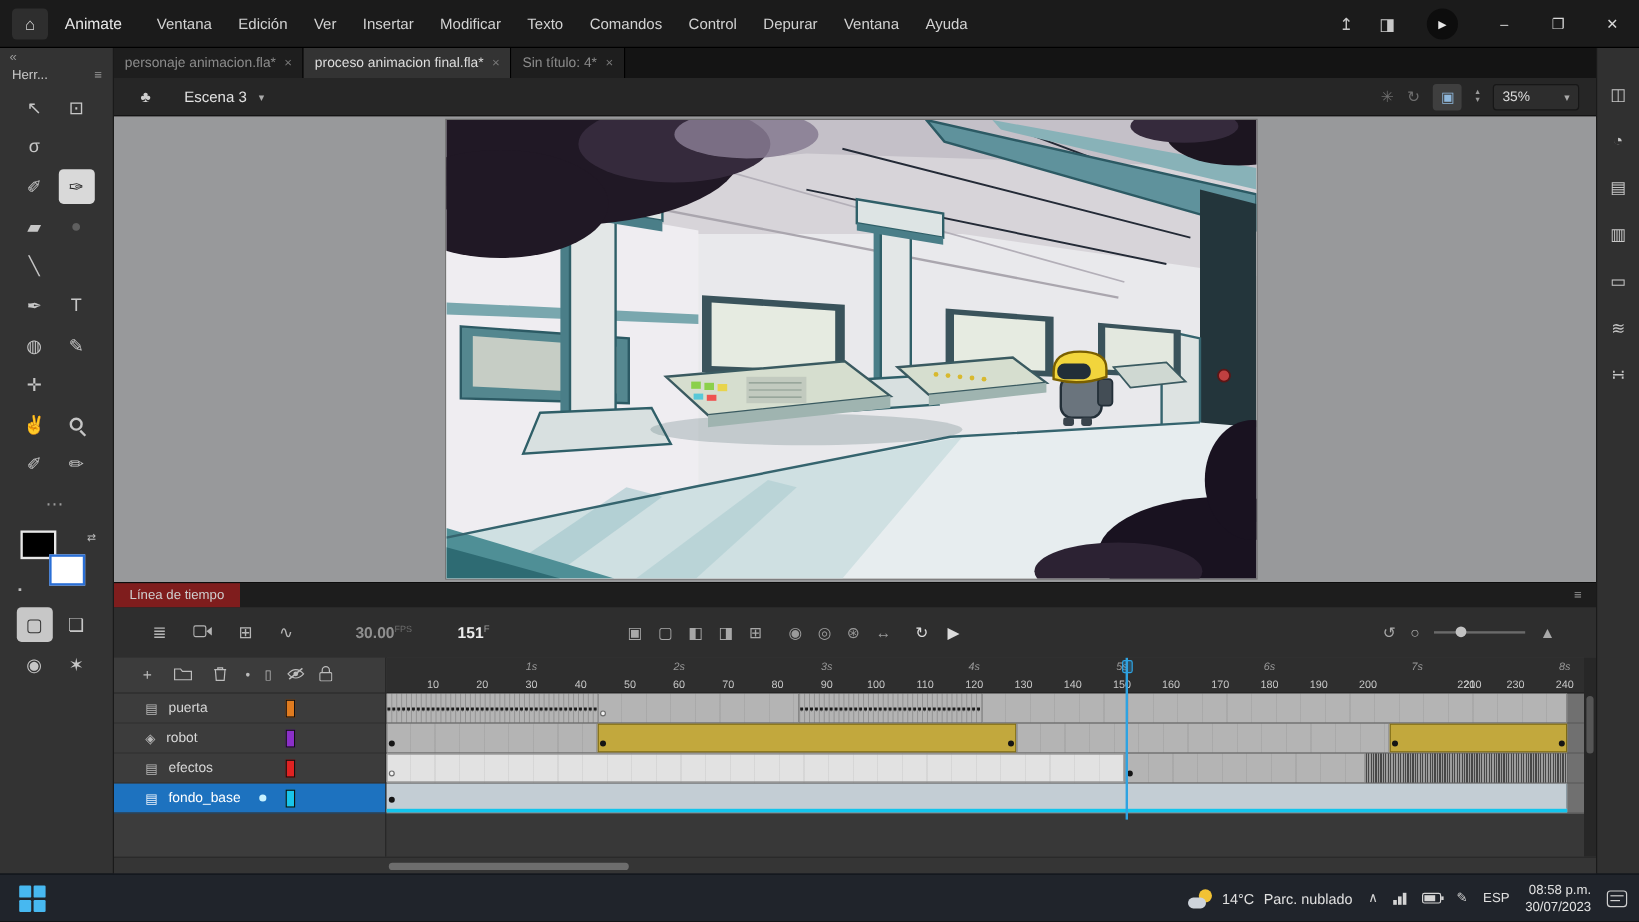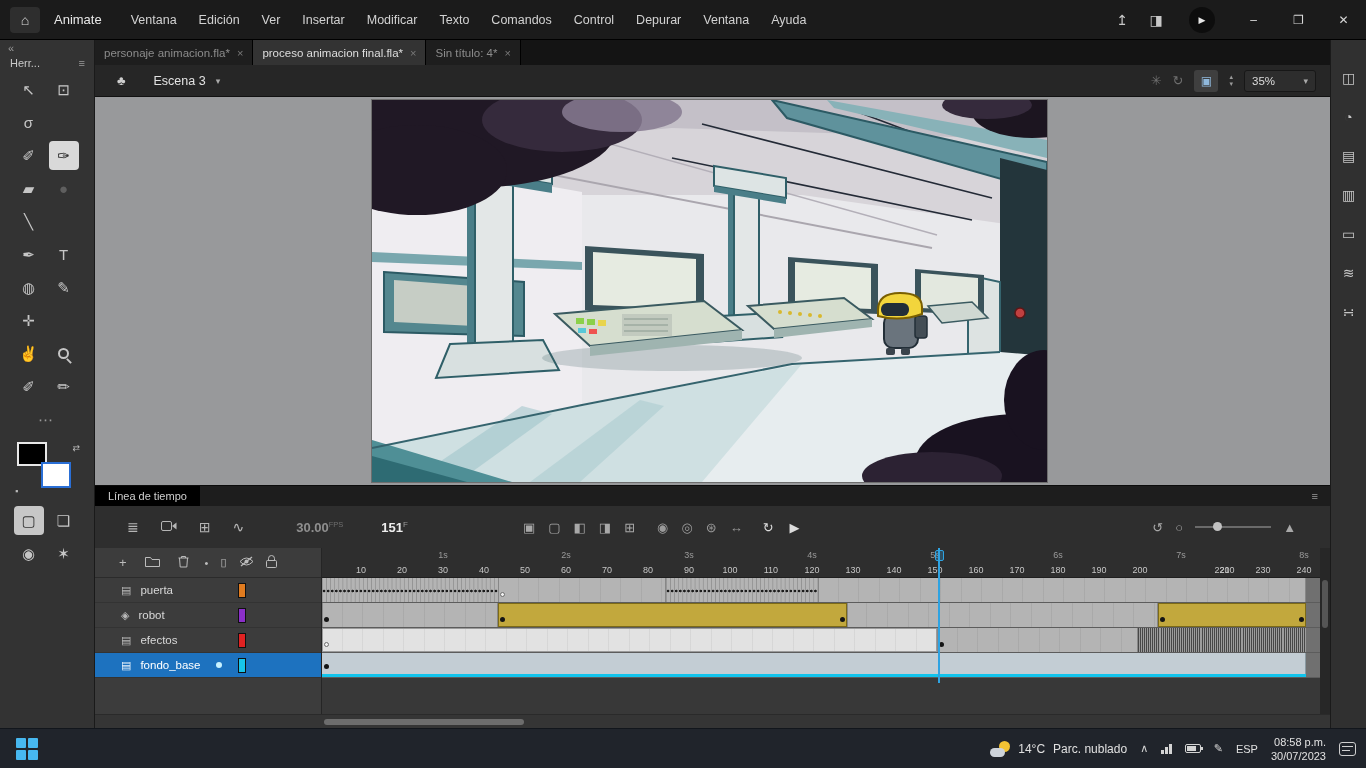--- a/index.html
+++ b/index.html
@@ -56,21 +56,21 @@
 .stepper{display:flex;flex-direction:column;line-height:6.5px;font-size:7px;color:#9a9a9a}
 .zoom-box{width:72px;height:22px;background:#2d2d2d;border:1px solid #171717;border-radius:3px;display:flex;align-items:center;justify-content:space-between;padding:0 7px;font-size:11.5px;color:#dcdcdc}
 .zoom-box .dd{font-size:9px;color:#aaa}
 .pasteboard{flex:1;position:relative;background:#98999b}
 .stage{position:absolute;left:277px;top:3px;width:675px;height:382px;background:#fff;box-shadow:0 0 0 1px #6e6e6e}
 .stage svg{display:block}
 
 
 .timeline{height:243px;background:#2e2e2e;display:flex;flex-direction:column;border-top:1px solid #0c0c0c}
 .tl-header{height:20px;background:#1d1d1d;display:flex;align-items:center}
-.tl-tab{height:100%;display:flex;align-items:center;background:#000000;padding:0 13px;font-size:11px;color:#cfcfcf}
+.tl-tab{height:100%;display:flex;align-items:center;background:#7f1d1d;padding:0 13px;font-size:11px;color:#cfcfcf}
 .tl-menu{margin-left:auto;margin-right:12px;color:#9a9a9a;font-size:11px}
 .tl-toolbar{height:42px;display:flex;align-items:center}
 .tlt-group{display:flex;align-items:center;gap:22px;margin-left:32px;color:#b5b5b5;font-size:14px}
 .fps-block{margin-left:52px;white-space:nowrap}
 .fps-val{font-size:13px;font-weight:bold;color:#8f8f8f}
 .fps-unit{font-size:7.5px;color:#6e6e6e;vertical-align:super}
 .frame-block{margin-left:38px;white-space:nowrap}
 .frame-val{font-size:13px;font-weight:bold;color:#ededed}
 .frame-unit{font-size:8px;color:#9a9a9a;vertical-align:super}
 .tlt-frames{display:flex;gap:13px;margin-left:115px;color:#a8a8a8;font-size:13px}
@@ -86,21 +86,21 @@
 .lh-b{margin-left:16px;display:flex;gap:12px;align-items:center;font-size:11px}
 .layer-row{height:25px;display:flex;align-items:center;border-bottom:1px solid #333;position:relative;font-size:11.5px;color:#d8d8d8}
 .layer-row.sel{background:#1d72bf;color:#fff}
 .l-icon{margin-left:26px;font-size:11px;color:#b8b8b8}
 .sel .l-icon{color:#eaf2fa}
 .l-name{margin-left:9px}
 .l-dot{position:absolute;left:121px;width:6px;height:6px;border-radius:50%;background:#c8f2ff}
 .l-swatch{position:absolute;left:143px;width:8px;height:15px;border:1px solid #101010}
 .tl-frames{flex:1;position:relative;background:#383838;overflow:hidden}
 .ruler{height:30px;background:#2e2e2e;border-bottom:1px solid #1f1f1f;position:relative}
-.sec{position:absolute;top:2px;font-size:9px;color:#9a9a9a;transform:translateX(-50%)}
+.sec{position:absolute;top:2px;font-size:9px;font-style:italic;color:#9a9a9a;transform:translateX(-50%)}
 .rnum{position:absolute;bottom:2px;font-size:9px;color:#c6c6c6;transform:translateX(-50%)}
 .rows{position:relative}
 .frame-row{height:25px;background:#707070;border-bottom:1px solid #5c5c5c;position:relative}
 .seg{position:absolute;top:0;height:24px}
 .seg-span{background:#b4b4b4;box-shadow:inset -1px 0 0 #878787,inset 1px 0 0 #878787;background-image:repeating-linear-gradient(90deg,transparent 0 19.5px,rgba(0,0,0,.06) 19.5px 20.5px)}
 .seg-keys{background-color: #b4b4b4;background-image:radial-gradient(circle at 2.05px 13px,#1c1c1c 1.3px,transparent 1.6px),repeating-linear-gradient(90deg,rgba(0,0,0,.18) 0 0.8px,transparent 0.8px 4.1px);background-size:4.1px 100%,4.1px 100%}
 .seg-tween{background:#c2a83d;box-shadow:inset 0 0 0 1px #7c6a17}
 .seg-empty{background:#e2e2e2;box-shadow:inset 0 0 0 1px #9b9b9b;background-image:repeating-linear-gradient(90deg,transparent 0 19.5px,rgba(0,0,0,.05) 19.5px 20.5px)}
 .seg-ticks{background:repeating-linear-gradient(90deg,#474747 0 1px,#9c9c9c 1px 2.05px)}
 .seg-selected{background:#c3cdd4;border-bottom:3px solid #12c4ec;box-shadow:inset -1px 0 0 #8a9aa2}

